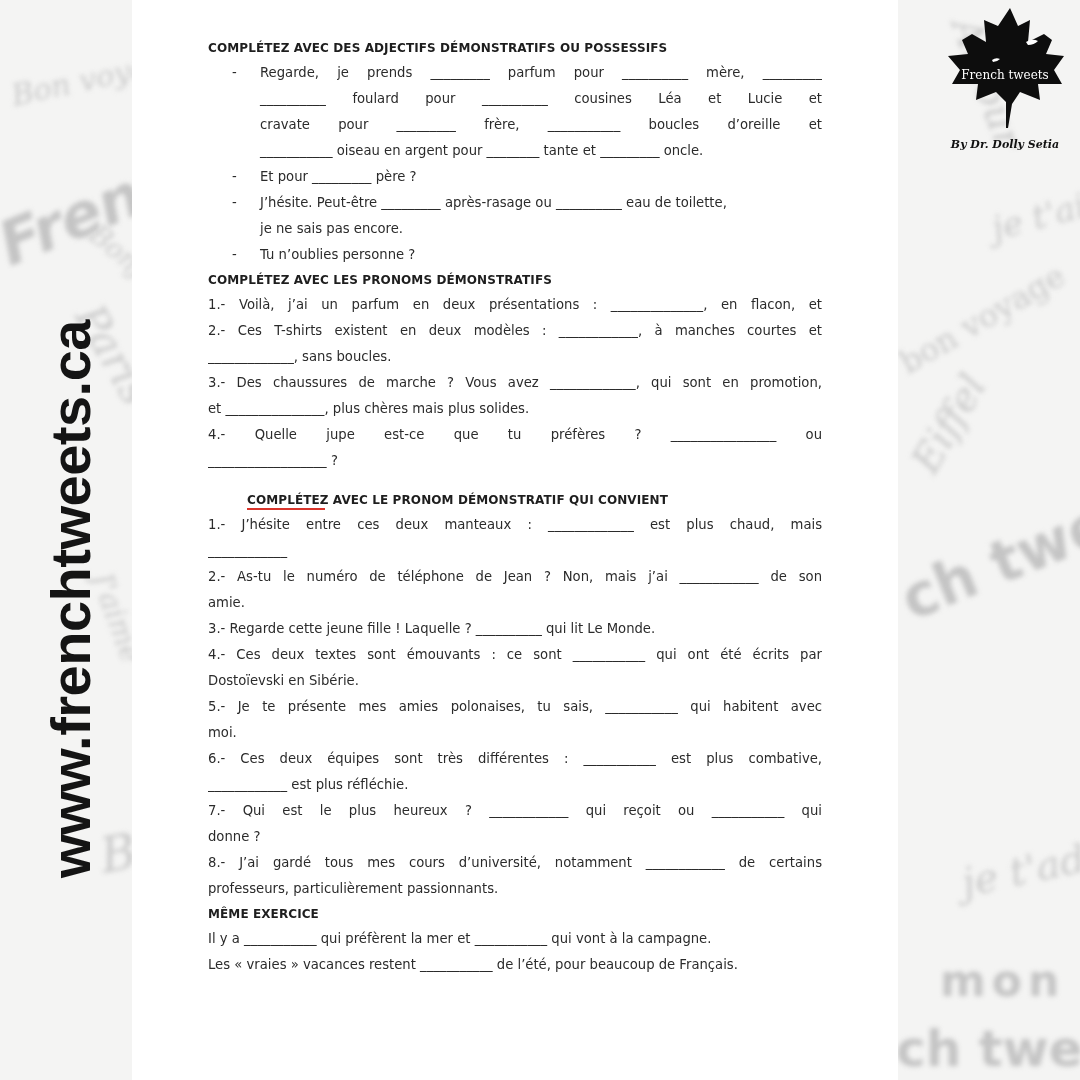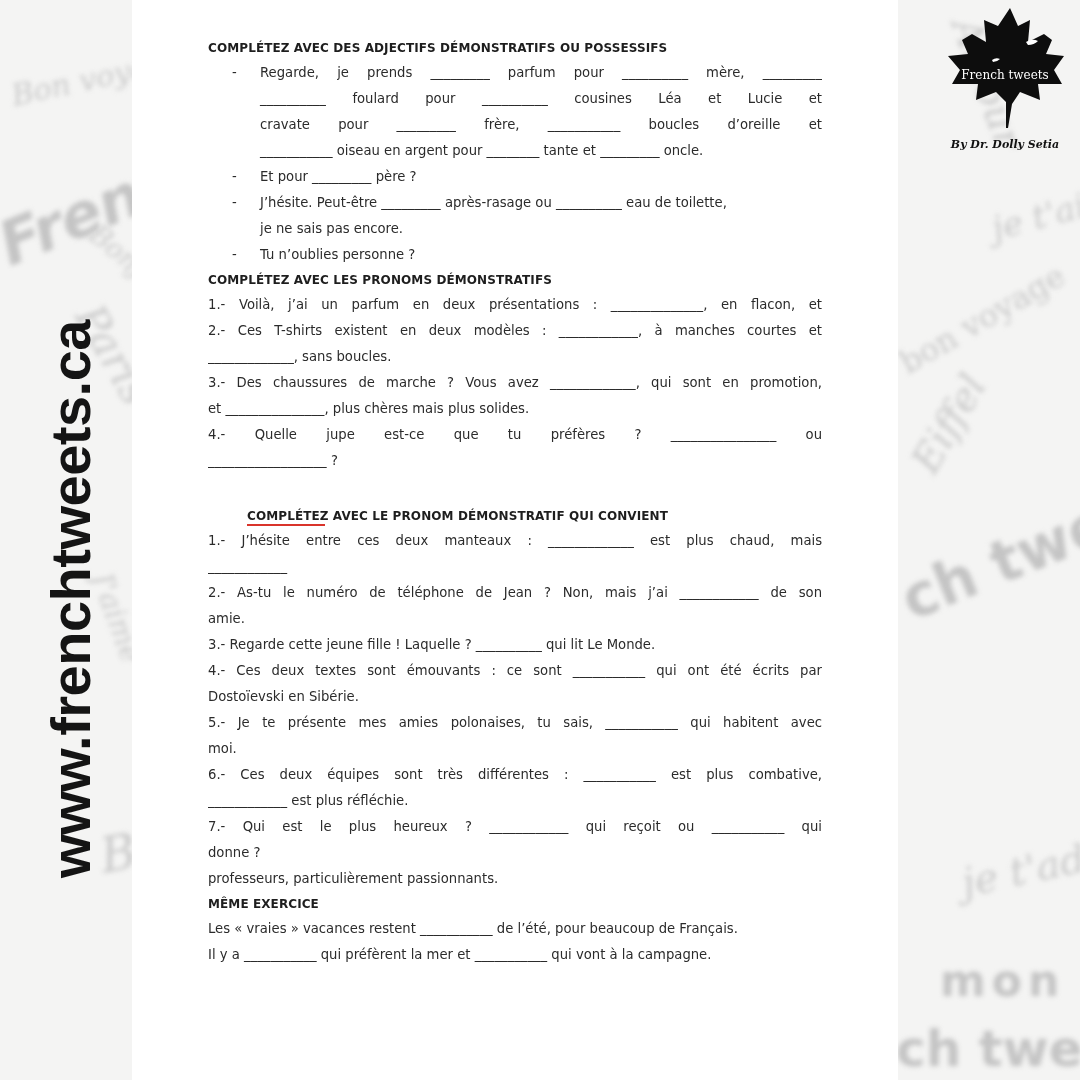--- a/index.html
+++ b/index.html
@@ -60,21 +60,21 @@
     overflow: hidden;
   }
   .justify {
     text-align: justify;
     text-align-last: justify;
   }
   .bullet-line { padding-left: 52px; position: relative; }
   .bullet-dash {
     position: absolute; left: 24px; top: 0;
   }
-  .gap-after { margin-bottom: 30px; }
+  .gap-after { margin-bottom: 14px; }
 
   
   .url-vertical {
     position: absolute;
     left: 38px; top: 878px;
     transform-origin: 0 0;
     transform: rotate(-90deg);
     font-family: "Liberation Sans", sans-serif;
     font-weight: bold;
     font-size: 56px;
@@ -184,27 +184,28 @@
       <div class="line">amie.</div>
       <div class="line">3.- Regarde cette jeune fille ! Laquelle ? __________ qui lit Le Monde.</div>
       <div class="line justify">4.- Ces deux textes sont émouvants : ce sont ___________ qui ont été écrits par</div>
       <div class="line">Dostoïevski en Sibérie.</div>
       <div class="line justify">5.- Je te présente mes amies polonaises, tu sais, ___________ qui habitent avec</div>
       <div class="line">moi.</div>
       <div class="line justify">6.- Ces deux équipes sont très différentes : ___________ est plus combative,</div>
       <div class="line">____________ est plus réfléchie.</div>
       <div class="line justify">7.- Qui est le plus heureux ? ____________ qui reçoit ou ___________ qui</div>
       <div class="line">donne ?</div>
+      <div class="line justify">8.- J’ai gardé tous mes cours d’université, notamment ____________ de certains</div>
       <div class="line">professeurs, particulièrement passionnants.</div>
     </div>
 
     <div class="heading">MÊME EXERCICE</div>
     <div>
+      <div class="line">Il y a ___________ qui préfèrent la mer et ___________ qui vont à la campagne.</div>
       <div class="line">Les « vraies » vacances restent ___________ de l’été, pour beaucoup de Français.</div>
-      <div class="line">Il y a ___________ qui préfèrent la mer et ___________ qui vont à la campagne.</div>
     </div>
 
   </div>
 </div>
 
 <div class="url-vertical">www.frenchtweets.ca</div>
 
 <div class="logo">
   <svg width="130" height="130" viewBox="0 0 130 130">
     <path fill="#0d0d0d" d="M70 4 L78 22 L90 16 L88 38 L104 30 L112 36 L106 50 L124 52 L114 66 L122 80 L98 80 L100 96 L80 88 L72 100 L68 124 L66 124 L66 98 L56 88 L36 96 L38 80 L12 80 L20 66 L8 52 L28 50 L22 36 L32 30 L46 38 L44 16 L58 22 Z"></path>

